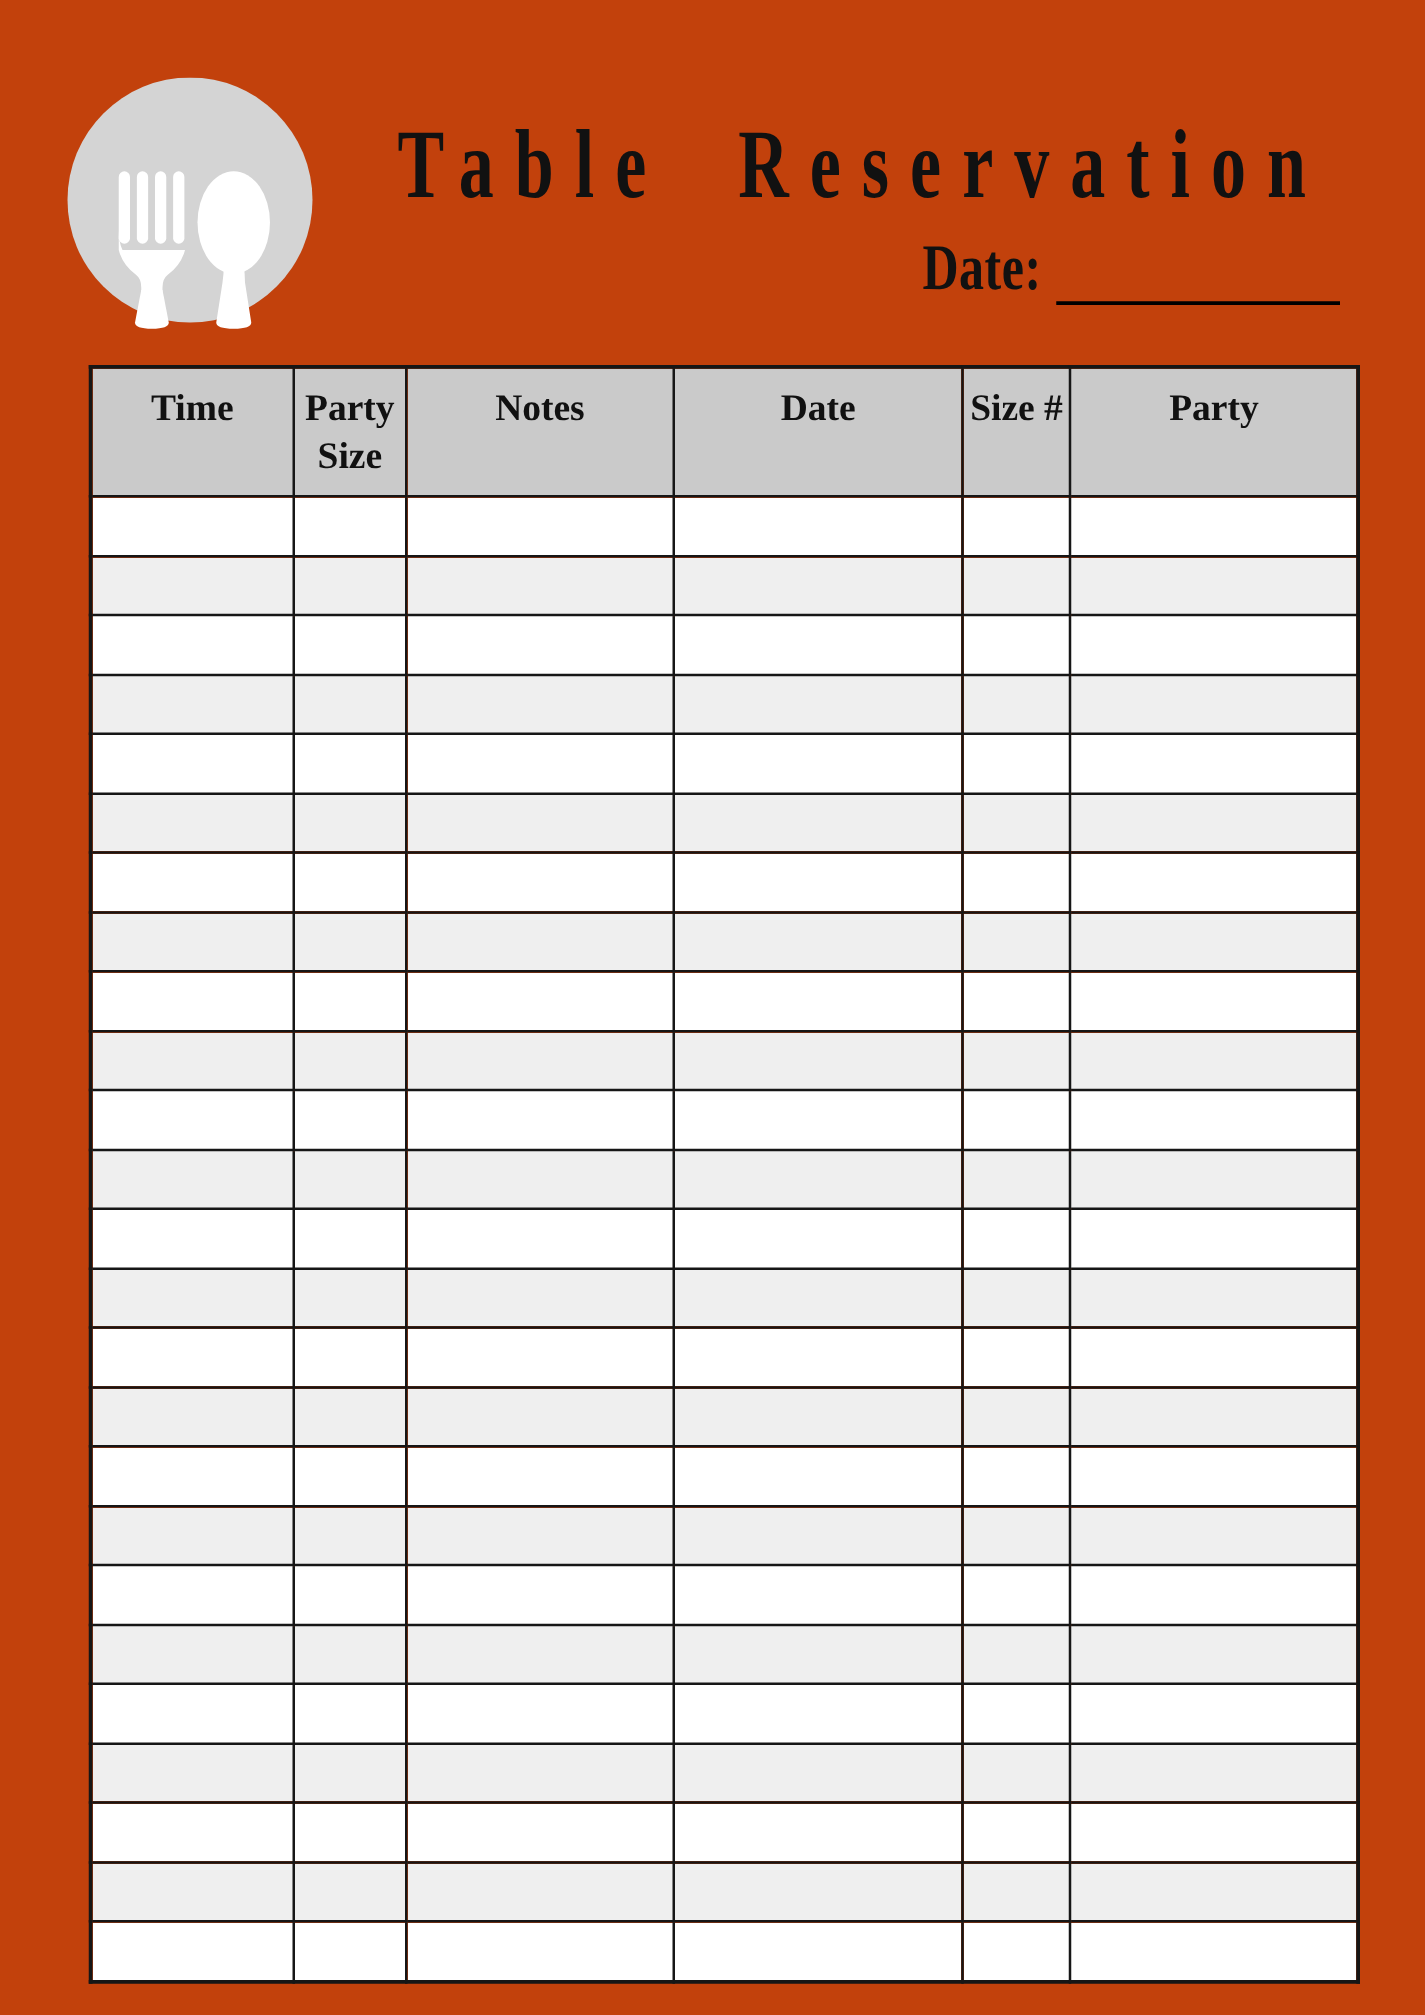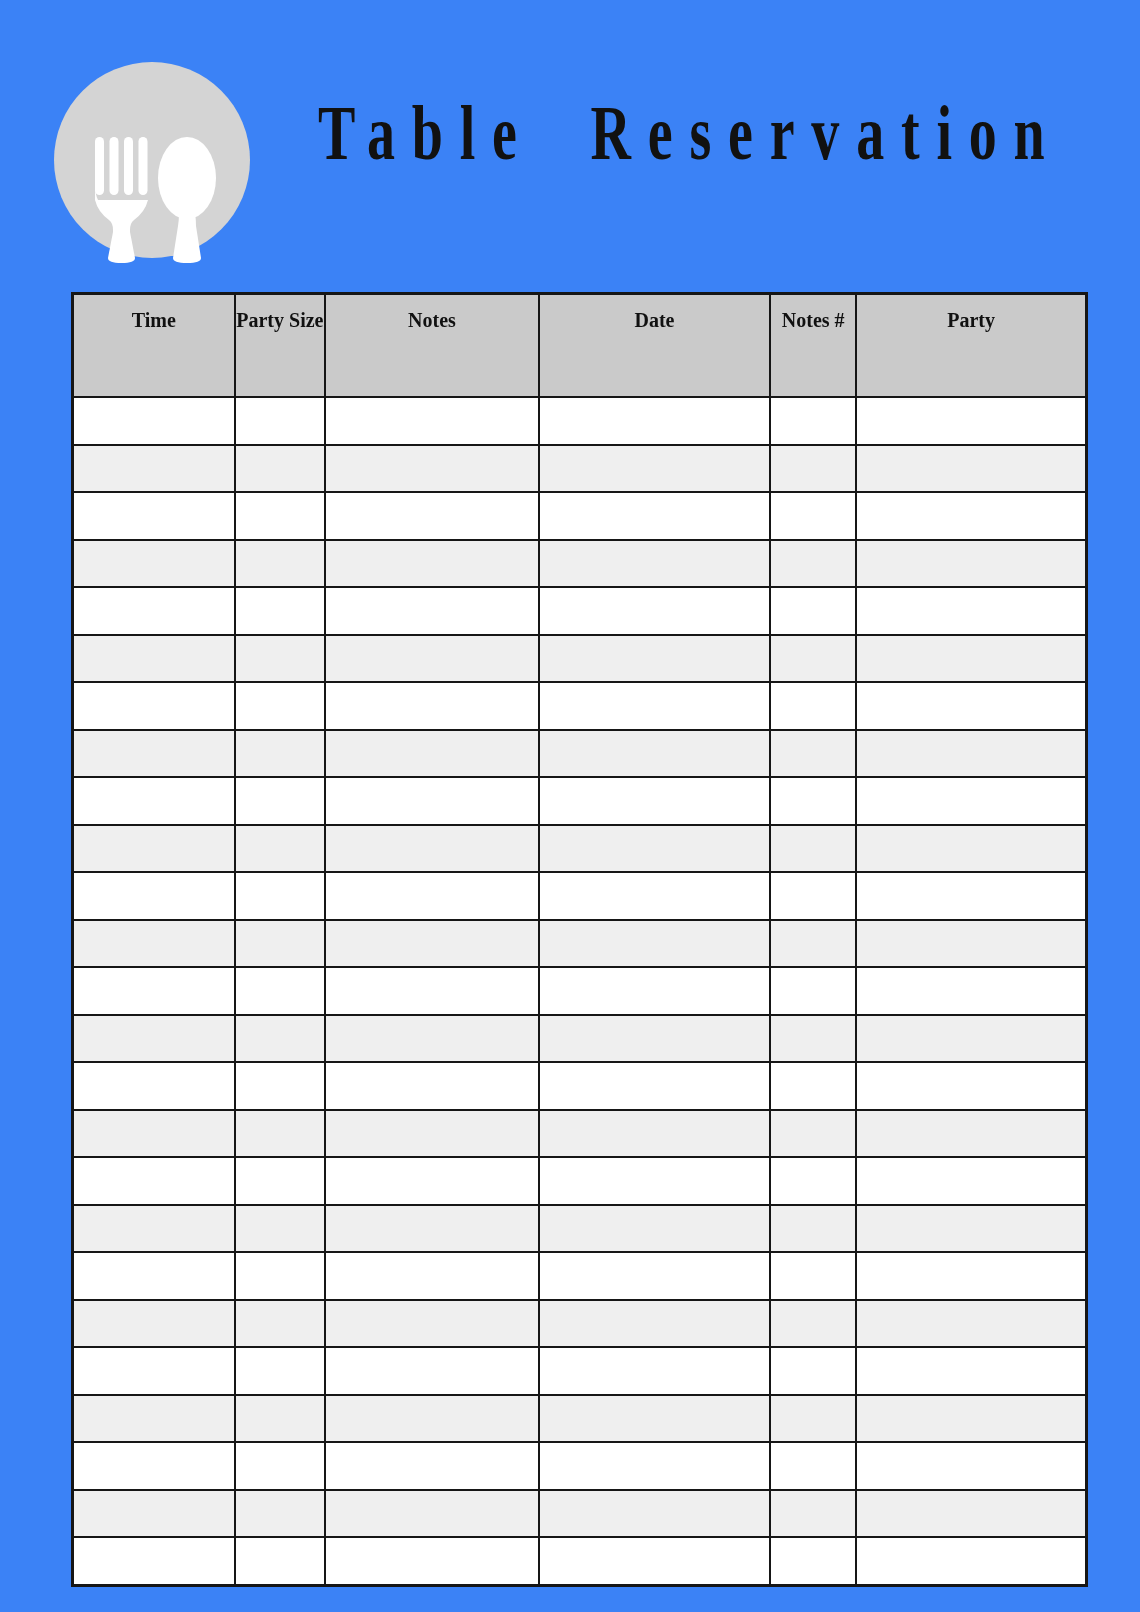--- a/index.html
+++ b/index.html
@@ -1,20 +1,20 @@
 <!DOCTYPE html>
 <html><head>
 <meta charset="utf-8">
 <style>
   html, body { margin: 0; padding: 0; background: #ffffff; }
   .page {
     position: relative;
     width: 1140px;
     height: 1612px;
-    background: #3b82f6;
+    background: #c2410c;
     font-family: "Liberation Serif", serif;
     overflow: hidden;
   }
 
   
   .logo {
     position: absolute;
     left: 50px;
     top: 62px;
     width: 206px;
@@ -77,21 +77,21 @@
     border: 2px solid #161616;
     padding: 0;
     overflow: hidden;
   }
   table.res th {
     background: #cacaca;
     height: 88px;
     vertical-align: top;
     padding-top: 13px;
     font-weight: 700;
-    font-size: 20px;
+    font-size: 30px;
     line-height: 1.28;
     color: #111111;
     text-align: center;
   }
   table.res td {
     height: 45.5px;
     background: #ffffff;
     font-size: 24px;
     text-align: center;
   }
@@ -119,37 +119,41 @@
 
     <path fill="#ffffff" d="M45 122 Q45 132 48 138 L98 138 Q98 122 98 122 L98 138 Q95 150 84 158 Q80 161 80 168 L80 172 L63 172 L63 168 Q63 161 59 158 Q48 150 45 138 Z"></path>
     <path fill="#ffffff" d="M63 170 L80 170 L85 196 Q85 201 71.5 201 Q58 201 58 196 Z"></path>
 
     <ellipse cx="137" cy="116" rx="29" ry="41" fill="#ffffff"></ellipse>
     <path fill="#ffffff" d="M129 150 L145 150 Q146 158 146 164 L151 196 Q151 201 137 201 Q123 201 123 196 L128 164 Q129 158 129 150 Z"></path>
   </svg>
 
   <div class="title">Table Reservation</div>
 
+  <div class="date-row">
+    <span class="date-label">Date:</span>
+    <span class="date-line"></span>
+  </div>
 
   <table class="res">
     <colgroup>
       <col class="c-time">
         <col class="c-party">
         <col class="c-name">
       <col class="c-phone">
         <col class="c-tnum">
         <col class="c-notes">
     </colgroup>
     <thead>
       <tr>
         <th>Time</th>
         <th>Party Size</th>
         <th>Notes</th>
         <th>Date</th>
-        <th>Notes #</th>
+        <th>Size #</th>
         <th>Party</th>
       </tr>
     </thead>
     <tbody>
         <tr>
           <td></td>
           <td></td>
           <td></td>
           <td></td>
           <td></td>

